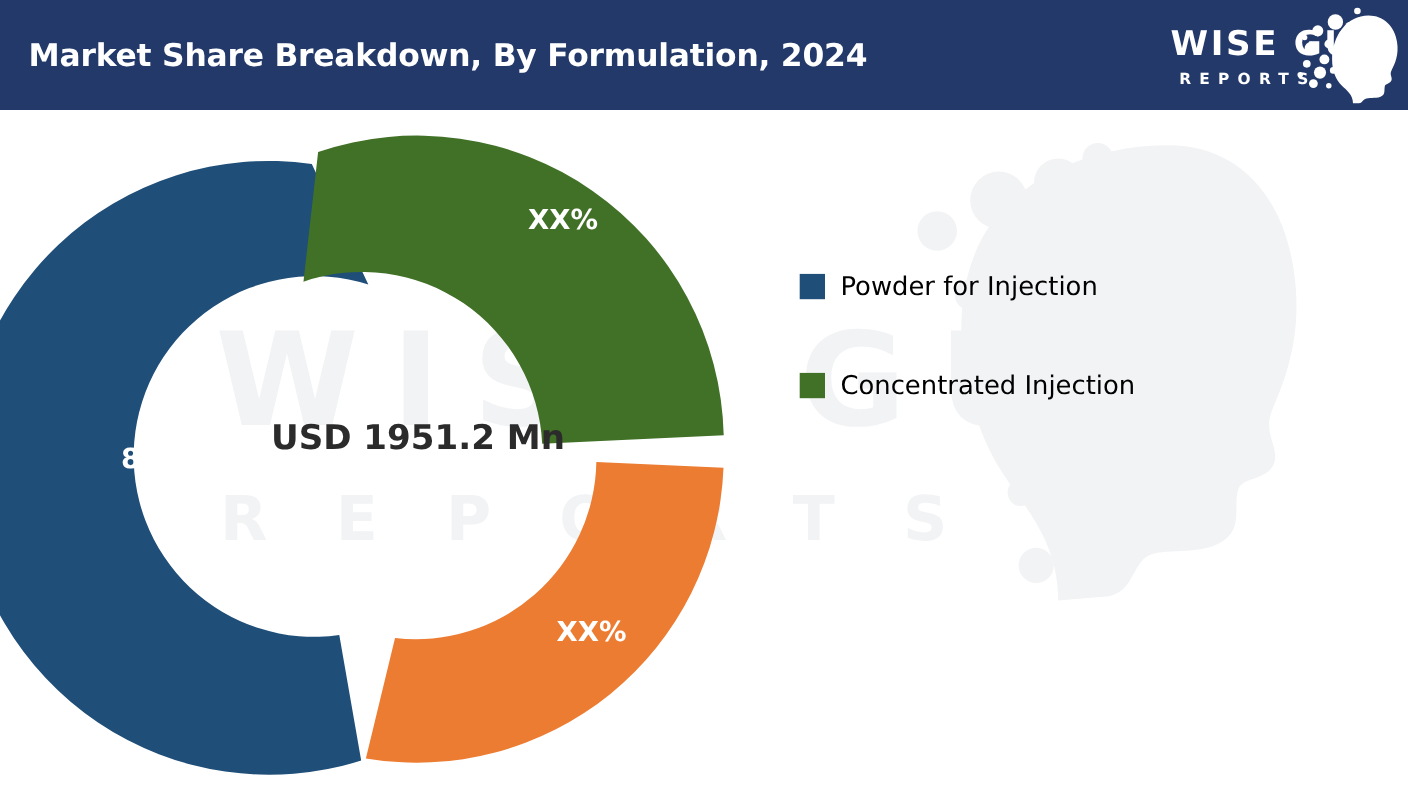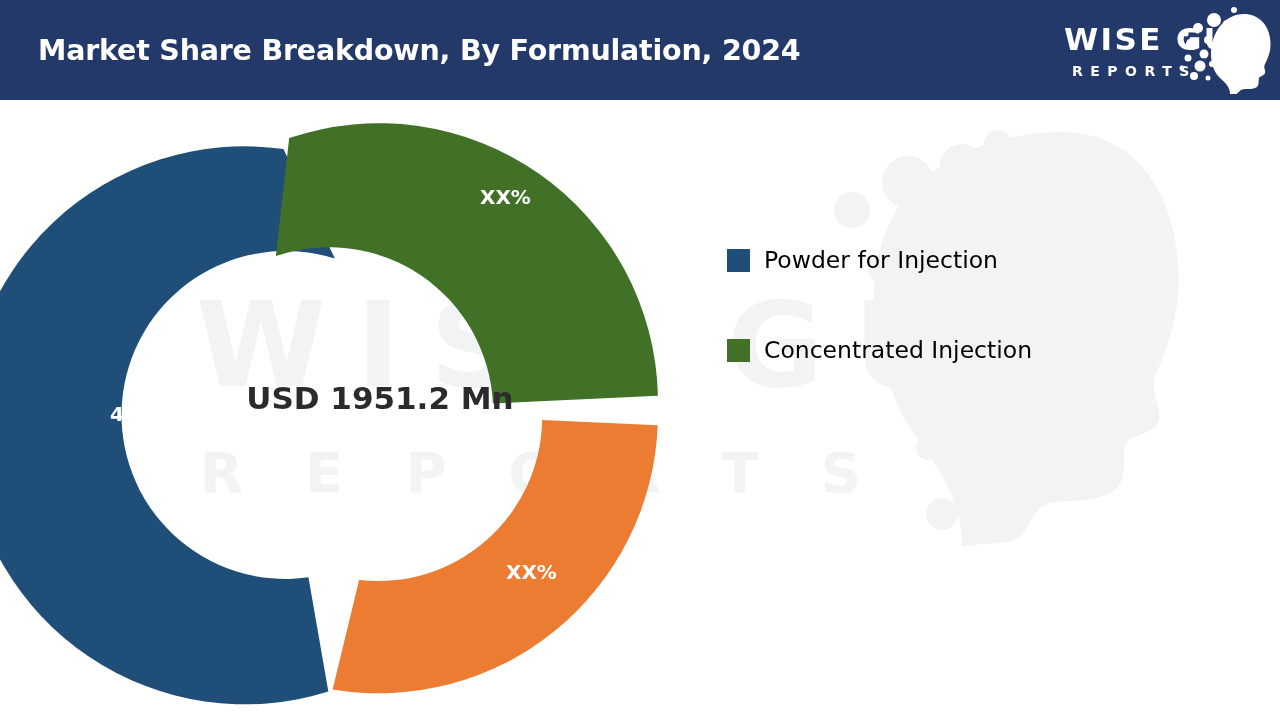--- a/index.html
+++ b/index.html
@@ -23,21 +23,20 @@
   }
   #header-title {
     position:absolute; left:26px; top:0; height:100px;
     display:flex; align-items:center;
     color:#ffffff;
     font-size:28.5px;
     font-weight:bold;
     letter-spacing:-0.2px;
     font-family:"DejaVu Sans", sans-serif;
     white-space:nowrap;
-    margin-left:12px;
   }
 
   
   #logo {
     position:absolute; right:6px; top:6px;
     width:212px; height:88px;
   }
   #logo svg { display:block; }
 
   
@@ -73,21 +72,21 @@
   
   #chart-area {
     position:absolute; left:0; top:100px;
     width:700px; height:620px;
   }
   #donut-svg { position:absolute; left:0; top:0; }
 
   .slice-label {
     position:absolute;
     color:#ffffff;
-    font-size:20px;
+    font-size:25px;
     font-weight:bold;
     font-family:"DejaVu Sans", sans-serif;
     white-space:nowrap;
   }
   #label-blue   { left:110px; top:302px; }
   #label-green  { left:480px; top:85px;  }
   #label-orange { left:506px; top:460px; }
 
   #center-label {
     position:absolute;
@@ -217,21 +216,21 @@
                A 164 164 0 0 0 275.88 156.11
                Z"></path>
 
       <path fill="#ec7c31" d="M 657.73 325.17
                A 279 279 0 0 1 332.61 589.45
                L 359.12 479.93
                A 164 164 0 0 0 542.15 320.03
                Z"></path>
     </svg>
 
-    <div id="label-blue" class="slice-label">41.3%</div>
+    <div id="label-blue" class="slice-label">87.6%</div>
     <div id="label-green" class="slice-label">XX%</div>
     <div id="label-orange" class="slice-label">XX%</div>
 
     <div id="center-label">USD 1951.2 Mn</div>
   </div>
 
   <div id="legend">
     <div class="legend-item">
       <span class="legend-swatch" style="background:#1f4e79"></span>
       <span class="legend-label">Powder for Injection</span>

